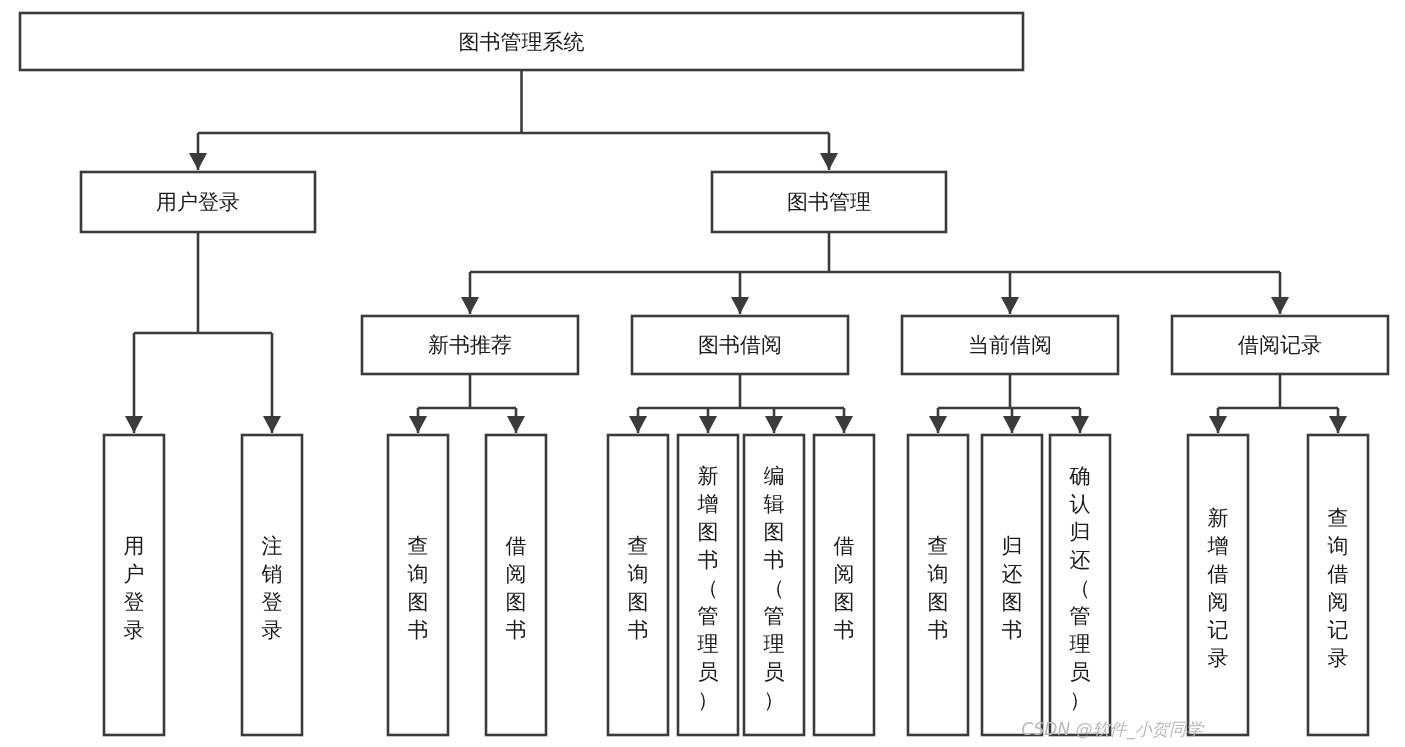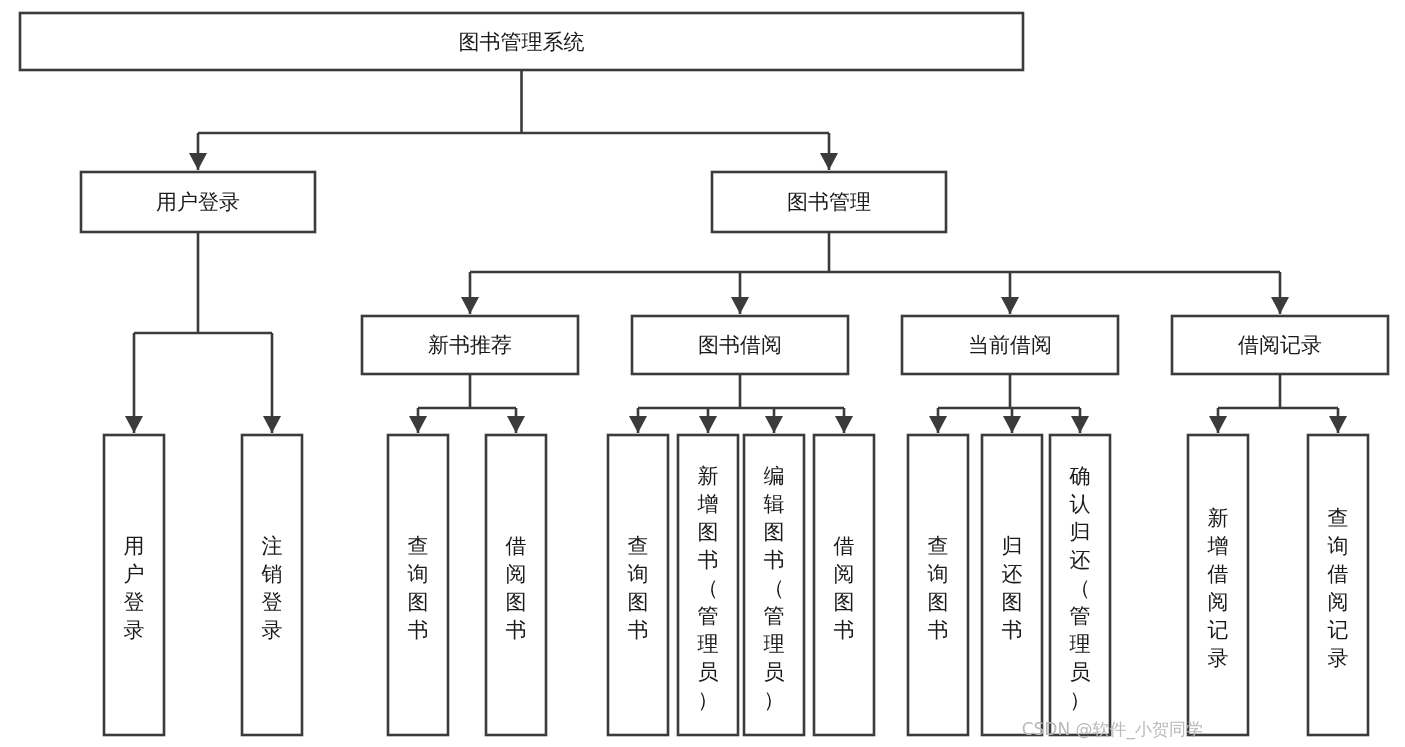--- a/index.html
+++ b/index.html
@@ -13,21 +13,21 @@
   .node-box{fill:#ffffff;stroke:#3b3b3b;stroke-width:2.6;}
   .connector{stroke:#3b3b3b;stroke-width:2.6;fill:none;stroke-linecap:butt;}
   .arrow-head{fill:#3b3b3b;stroke:none;}
   .node-label{
     font-family:"DejaVu Sans","Liberation Sans",sans-serif;
     fill:#1a1a1a;font-size:21px;dominant-baseline:middle;text-anchor:middle;
   }
   .watermark{
     position:absolute;right:8px;bottom:6px;
     font-family:"DejaVu Sans","Liberation Sans",sans-serif;
-    font-size:17px;color:#b9b9b9;white-space:nowrap;pointer-events:none;
+    font-size:17px;color:#b9b9b9;white-space:nowrap;pointer-events:none;font-style:italic;
   }
 </style>
 </head>
 <body>
 
 <div id="diagram-root">
   <svg id="tree-svg" viewBox="0 0 1405 747">
     <g id="connectors-layer">
         <line x1="521.5" y1="70" x2="521.5" y2="133" class="connector"></line>
         <line x1="198" y1="133" x2="829" y2="133" class="connector"></line>

